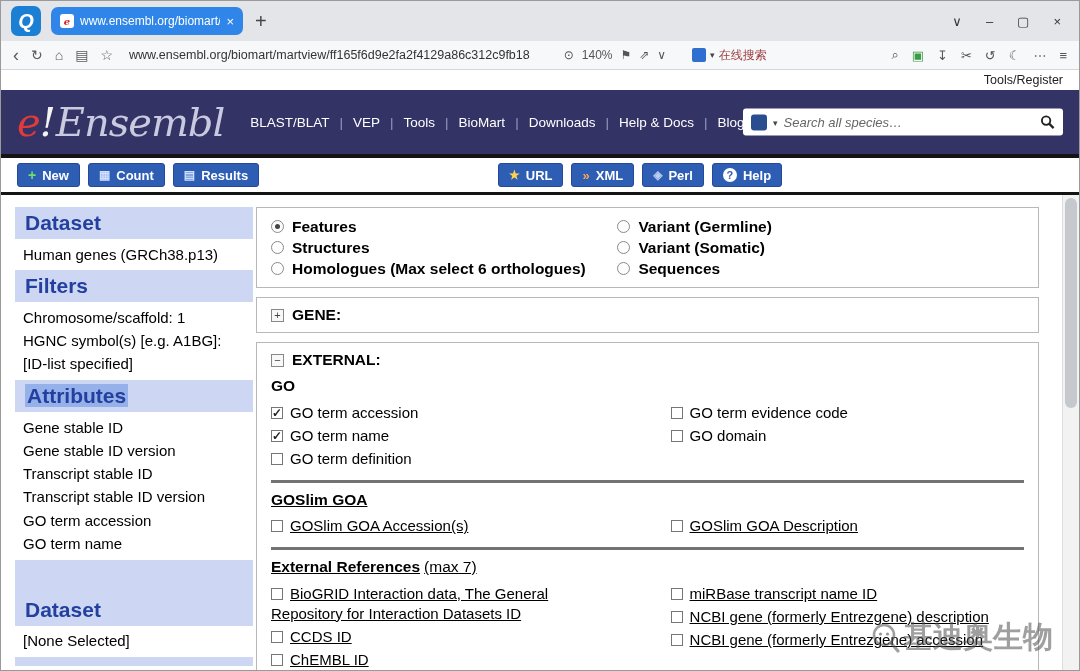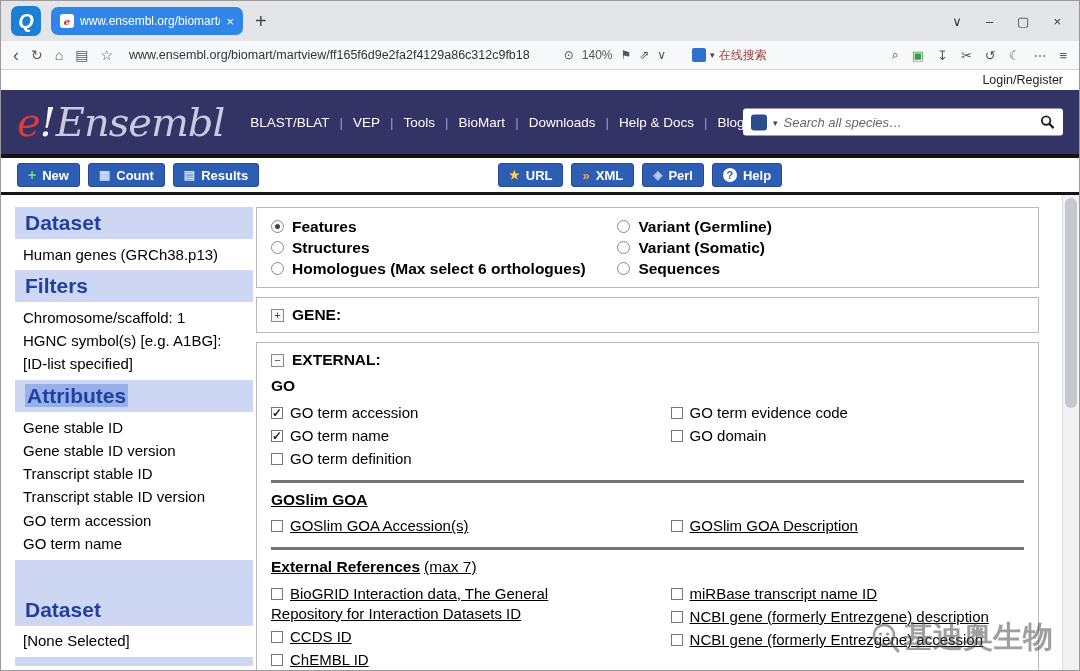--- a/index.html
+++ b/index.html
@@ -163,21 +163,21 @@
       <span>↧</span>
       <span>✂</span>
       <span>↺</span>
       <span>☾</span>
       <span>⋯</span>
       <span>≡</span>
     </span>
   </div>
 
   <div class="login-strip">
-    <span>Login/Register</span>
+    <span>Tools/Register</span>
   </div>
 
   <div class="masthead">
     <div class="logo">
       <span class="logo-e">e</span><span class="logo-bang">!</span><span class="logo-name">Ensembl</span>
     </div>
     <div class="mast-nav">
         <span class="nav-link">BLAST/BLAT</span>
         <span class="sep">|</span>
         <span class="nav-link">VEP</span>

